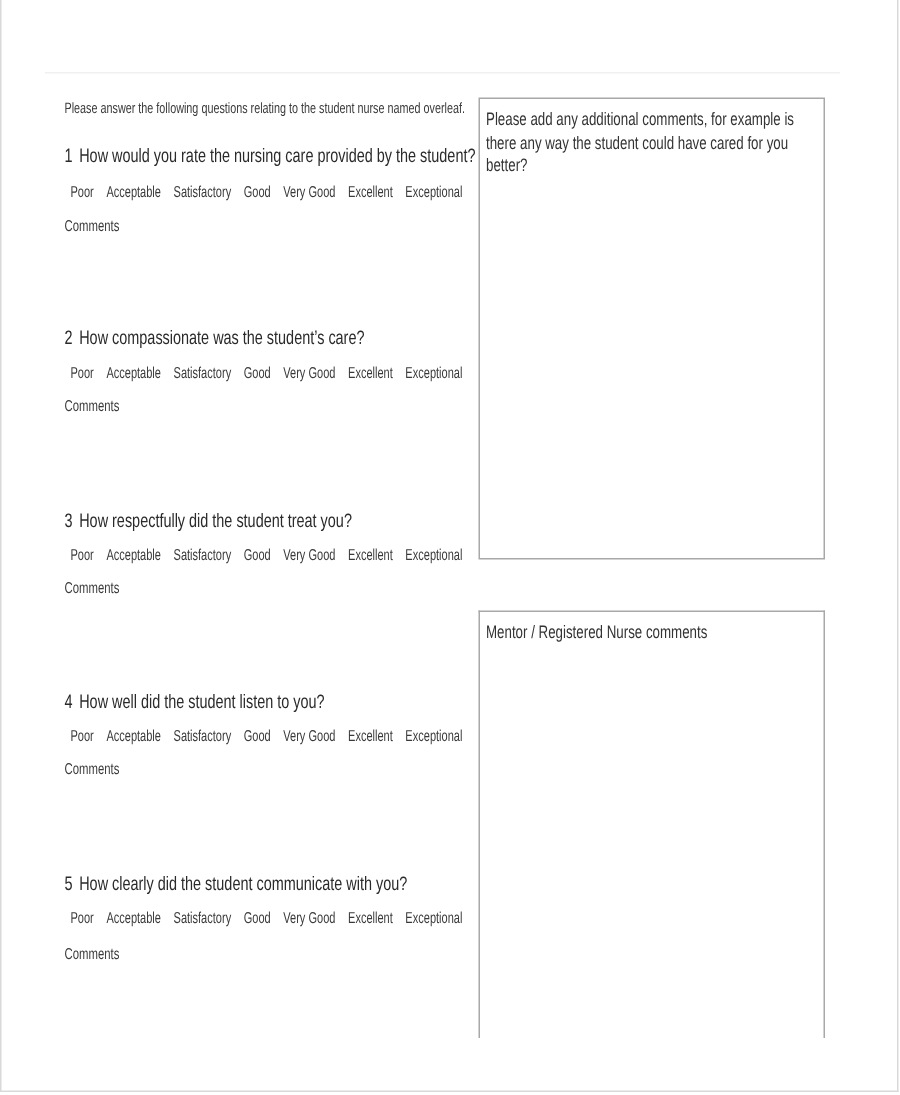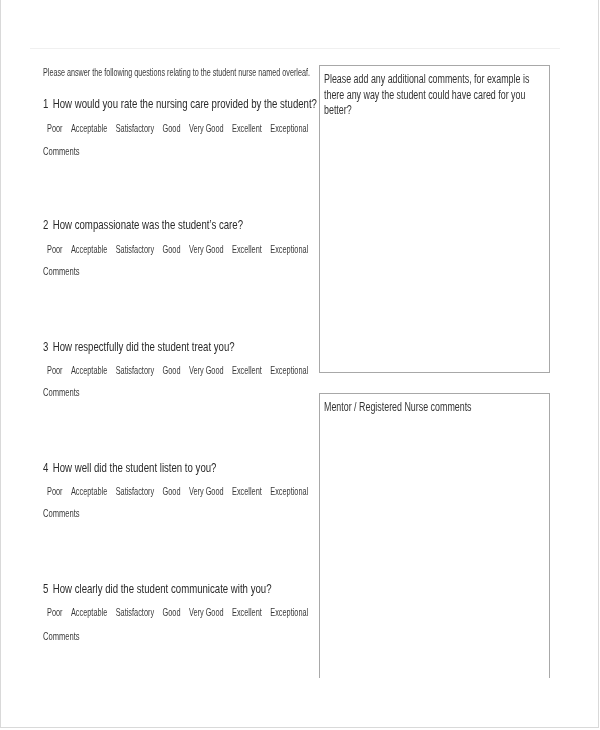--- a/index.html
+++ b/index.html
@@ -73,21 +73,21 @@
     }
     .box {
       position: absolute;
       left: 319px;
       width: 231px;
       border: 1.5px solid #a8a8a8;
       box-sizing: border-box;
       padding-left: 44px;
     }
     .box1 { top: 65px; height: 308px; }
-    .box2 { top: 393px; height: 285px; border-bottom: none; }
+    .box2 { top: 407px; height: 285px; border-bottom: none; }
     .box-text {
       position: absolute;
       left: 4px; top: 6px;
       font-size: 12px;
       line-height: 15.5px;
       color: #333333;
       transform: scaleX(0.74);
       transform-origin: left top;
       width: 300px;
     }

